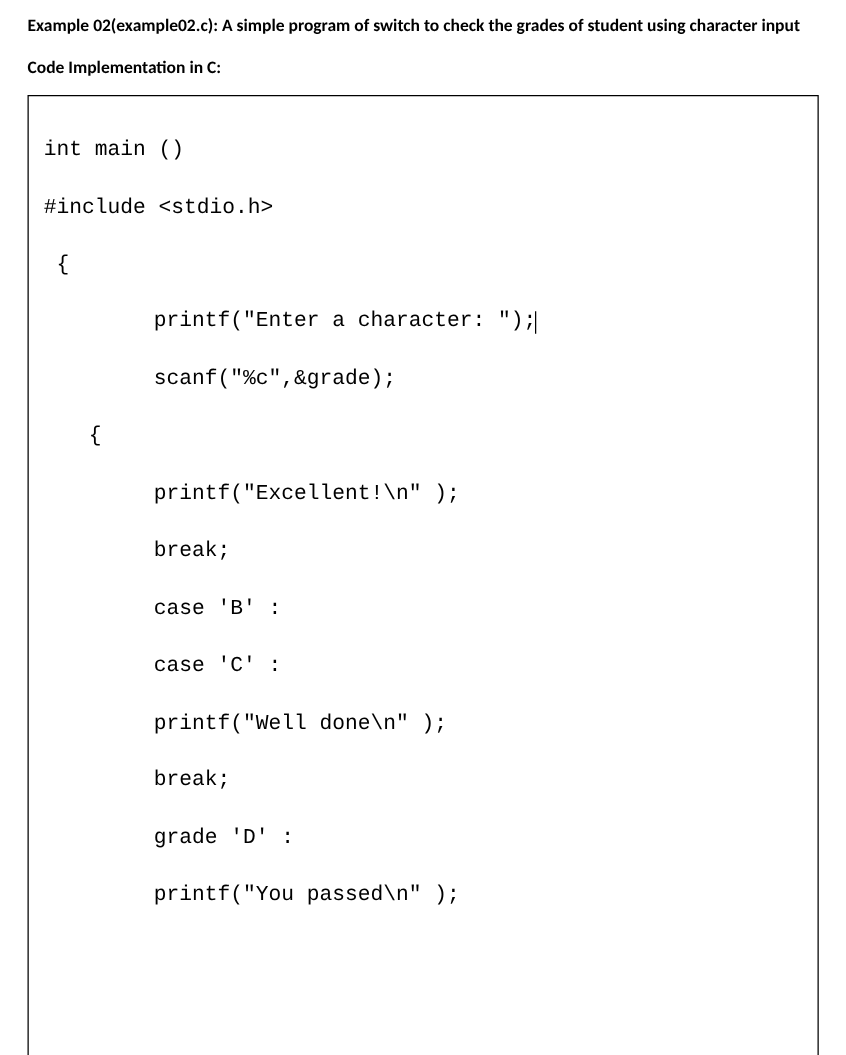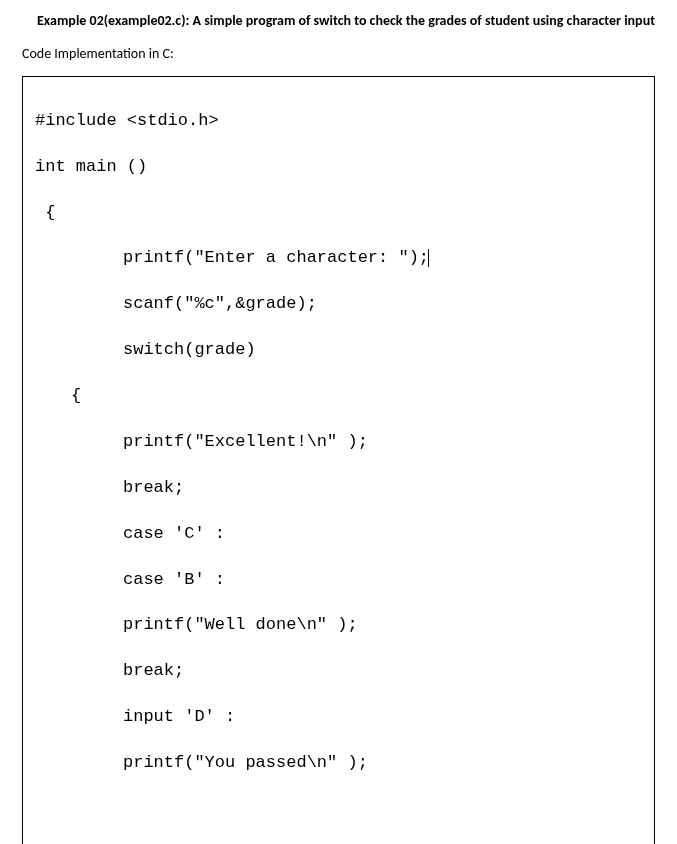--- a/index.html
+++ b/index.html
@@ -9,24 +9,23 @@
       width: 677px;
       padding: 12px 22px 20px 22px;
       font-size: 14px;
       color: #000;
     }
     .heading {
       font-weight: 700;
       font-size: 14px;
       line-height: 1.35;
       margin-bottom: 14px;
-      text-align: right;
     }
     .subheading {
-      font-weight: 400;
+      font-weight: 700;
       font-size: 14px;
       margin-bottom: 14px;
     }
     .code-box {
       border: 1px solid #000;
       padding: 10px 12px 10px 12px;
       font-family: "Courier New", Courier, monospace;
       font-size: 17px;
       line-height: 1.35;
       white-space: pre;
@@ -44,34 +43,33 @@
       margin-left: -1px;
     }
   </style>
 </head>
 <body>
 
 <div class="heading">Example 02(example02.c): A simple program of switch to check the grades of student using character input</div>
 <div class="subheading">Code Implementation in C:</div>
 
 <div class="code-box">
+<span class="code-line">int main ()</span>
 <span class="code-line">#include &lt;stdio.h&gt;</span>
-<span class="code-line">int main ()</span>
 <span class="code-line"> {</span>
 <span class="code-line indent3"><span>printf("Enter a character: ");</span><span class="cursor"></span></span>
 <span class="code-line indent3">scanf("%c",&amp;grade);</span>
-<span class="code-line indent3">switch(grade)</span>
 <span class="code-line indent2">{</span>
 <span class="code-line indent3">printf("Excellent!\n" );</span>
 <span class="code-line indent3">break;</span>
+<span class="code-line indent3">case 'B' :</span>
 <span class="code-line indent3">case 'C' :</span>
-<span class="code-line indent3">case 'B' :</span>
 <span class="code-line indent3">printf("Well done\n" );</span>
 <span class="code-line indent3">break;</span>
-<span class="code-line indent3">input 'D' :</span>
+<span class="code-line indent3">grade 'D' :</span>
 <span class="code-line indent3">printf("You passed\n" );</span>
 
 
 
 
 
 
 
 
 

